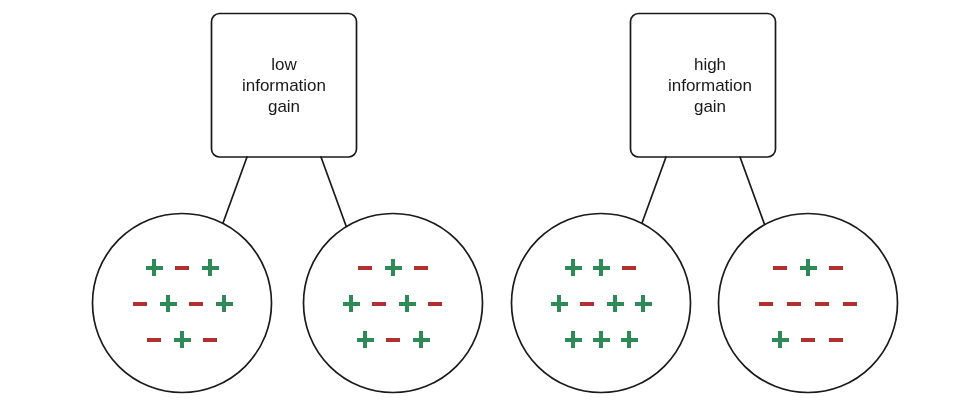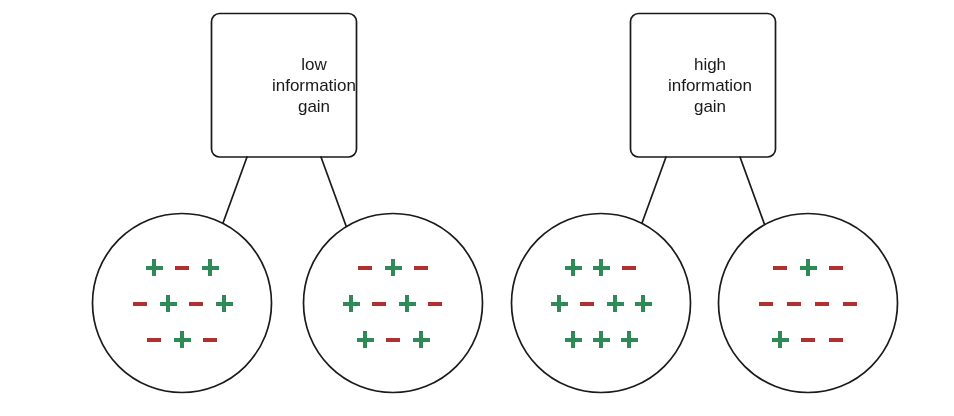--- a/index.html
+++ b/index.html
@@ -122,21 +122,21 @@
     <circle class="leaf-circle" cx="182" cy="303" r="89.5"></circle>
     <circle class="leaf-circle" cx="393" cy="303" r="89.5"></circle>
 
     <rect class="node-box" x="630.5" y="13.5" width="145" height="143.5" rx="8" ry="8"></rect>
     <line class="edge-line" x1="666" y1="157" x2="638" y2="234"></line>
     <line class="edge-line" x1="740" y1="157" x2="768" y2="234"></line>
     <circle class="leaf-circle" cx="601" cy="303" r="89.5"></circle>
     <circle class="leaf-circle" cx="808" cy="303" r="89.5"></circle>
   </svg>
 
-  <div class="box-label" style="left:211px; top:13px; width:146px; height:144px;padding-left:30px;">
+  <div class="box-label" style="left:211px; top:13px; width:146px; height:144px;">
     <span>low</span>
     <span>information</span>
     <span>gain</span>
   </div>
 
   <div class="box-label" style="left:630px; top:13px; width:160px; height:144px;">
     <span>high</span>
     <span>information</span>
     <span>gain</span>
   </div>

